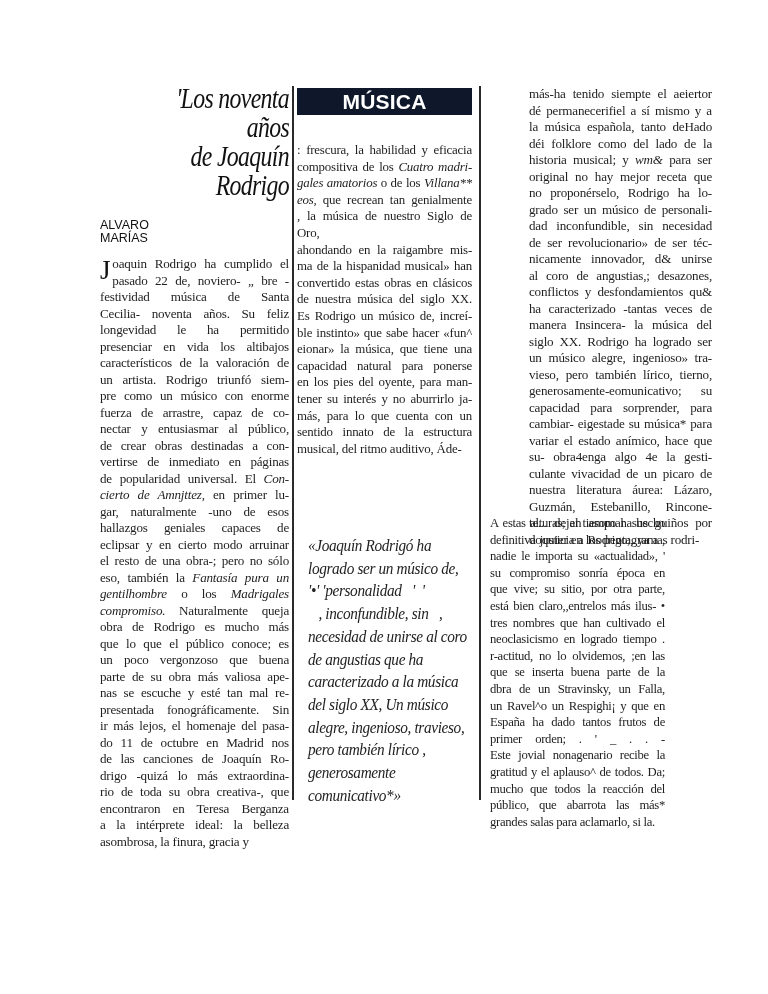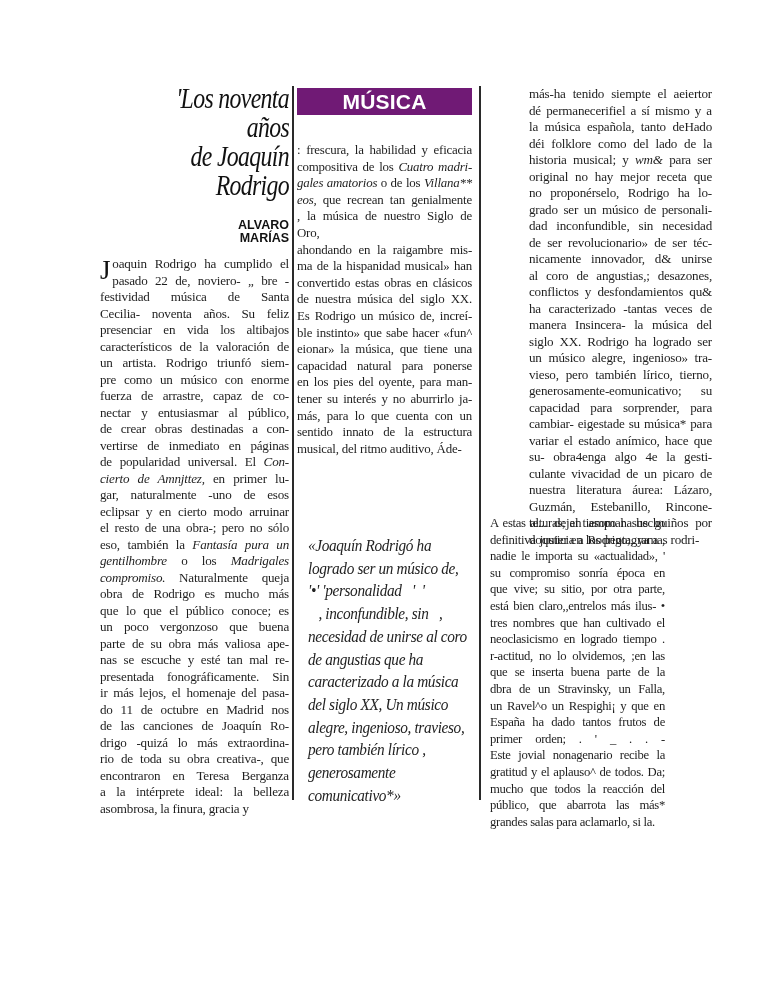--- a/index.html
+++ b/index.html
@@ -13,33 +13,33 @@
   .divider { position:absolute; width:2px; background:#2a2a2a; }
   .divider-1 { left:292px; top:86px; height:714px; }
   .divider-2 { left:479px; top:86px; height:714px; }
 
   .title { font-family:"Liberation Serif", serif; font-style:italic; font-weight:normal;
            font-size:29px; line-height:29px; text-align:right; letter-spacing:-0.8px;
            transform:scaleX(0.82); transform-origin:right top; margin:0; color:#111;
            width:189px; }
   .title span { display:block; }
 
-  .byline { font-family:"Liberation Sans", "DejaVu Sans", sans-serif; font-weight:bold;
-            font-size:12.5px; line-height:13px; text-align:right; margin-top:19px; color:#111;
+  .byline { font-family:"Liberation Sans", "DejaVu Sans", sans-serif; font-weight:normal;
+            font-size:12.5px; line-height:13px; text-align:left; margin-top:19px; color:#111;
             transform:scaleX(1.0); }
   .byline span { display:block; }
 
   .body-text { font-size:13.1px; line-height:16.5px; text-align:justify; margin:0; color:#1e1e1e;
                letter-spacing:-0.2px; }
   .body-text p { margin:0; }
   .dropcap-wrap { margin-top:11px; }
   .dropcap { float:left; font-size:27px; line-height:22px; margin:3px 2px 0 0; font-weight:normal;
              color:#111; }
 
-  .section-head { position:absolute; left:297px; top:88px; width:175px; height:27px; background:#701a75;
+  .section-head { position:absolute; left:297px; top:88px; width:175px; height:27px; background:#0f172a;
                   color:#fff; font-family:"Liberation Sans", "DejaVu Sans", sans-serif; font-weight:bold;
                   font-size:21px; line-height:27px; text-align:center; letter-spacing:0.2px; }
 
   .mid-text { position:absolute; left:297px; top:142px; width:175px; }
   .mid-text .body-text { font-size:12.9px; line-height:16.6px; }
 
   .pullquote { position:absolute; left:308px; top:535px; width:166px; font-style:italic;
                font-size:17px; line-height:22.7px; color:#222; letter-spacing:-0.4px;
                transform:scaleX(0.9); transform-origin:left top; width:184px; }
   .pullquote div { white-space:pre; }
@@ -69,31 +69,33 @@
       <span>ALVARO</span>
       <span>MARÍAS</span>
     </div>
     <div class="body-text dropcap-wrap">
       <span class="dropcap">J</span>
       <p id="col1">
           <span style="display:block;text-align:justify;text-align-last:justify">oaquin Rodrigo ha cumplido el</span>
           <span style="display:block;text-align:justify;text-align-last:justify">pasado 22 de, noviero- „ bre -</span>
           <span style="display:block;text-align:justify;text-align-last:justify">festividad música de Santa</span>
           <span style="display:block;text-align:justify;text-align-last:justify">Cecilia- noventa años. Su feliz</span>
+          <span style="display:block;text-align:justify;text-align-last:justify">longevidad le ha permitido</span>
           <span style="display:block;text-align:justify;text-align-last:justify">presenciar en vida los altibajos</span>
           <span style="display:block;text-align:justify;text-align-last:justify">característicos de la valoración de</span>
           <span style="display:block;text-align:justify;text-align-last:justify">un artista. Rodrigo triunfó siem-</span>
           <span style="display:block;text-align:justify;text-align-last:justify">pre como un músico con enorme</span>
           <span style="display:block;text-align:justify;text-align-last:justify">fuerza de arrastre, capaz de co-</span>
           <span style="display:block;text-align:justify;text-align-last:justify">nectar y entusiasmar al público,</span>
           <span style="display:block;text-align:justify;text-align-last:justify">de crear obras destinadas a con-</span>
           <span style="display:block;text-align:justify;text-align-last:justify">vertirse de inmediato en páginas</span>
           <span style="display:block;text-align:justify;text-align-last:justify">de popularidad universal. El <em>Con-</em></span>
           <span style="display:block;text-align:justify;text-align-last:justify"><em>cierto de Amnjttez,</em> en primer lu-</span>
           <span style="display:block;text-align:justify;text-align-last:justify">gar, naturalmente -uno de esos</span>
+          <span style="display:block;text-align:justify;text-align-last:justify">hallazgos geniales capaces de</span>
           <span style="display:block;text-align:justify;text-align-last:justify">eclipsar y en cierto modo arruinar</span>
           <span style="display:block;text-align:justify;text-align-last:justify">el resto de una obra-; pero no sólo</span>
           <span style="display:block;text-align:justify;text-align-last:justify">eso, también la <em>Fantasía pura un</em></span>
           <span style="display:block;text-align:justify;text-align-last:justify"><em>gentilhombre</em> o los <em>Madrigales</em></span>
           <span style="display:block;text-align:justify;text-align-last:justify"><em>compromiso.</em> Naturalmente queja</span>
           <span style="display:block;text-align:justify;text-align-last:justify">obra de Rodrigo es mucho más</span>
           <span style="display:block;text-align:justify;text-align-last:justify">que lo que el público conoce; es</span>
           <span style="display:block;text-align:justify;text-align-last:justify">un poco vergonzoso que buena</span>
           <span style="display:block;text-align:justify;text-align-last:justify">parte de su obra más valiosa ape-</span>
           <span style="display:block;text-align:justify;text-align-last:justify">nas se escuche y esté tan mal re-</span>

